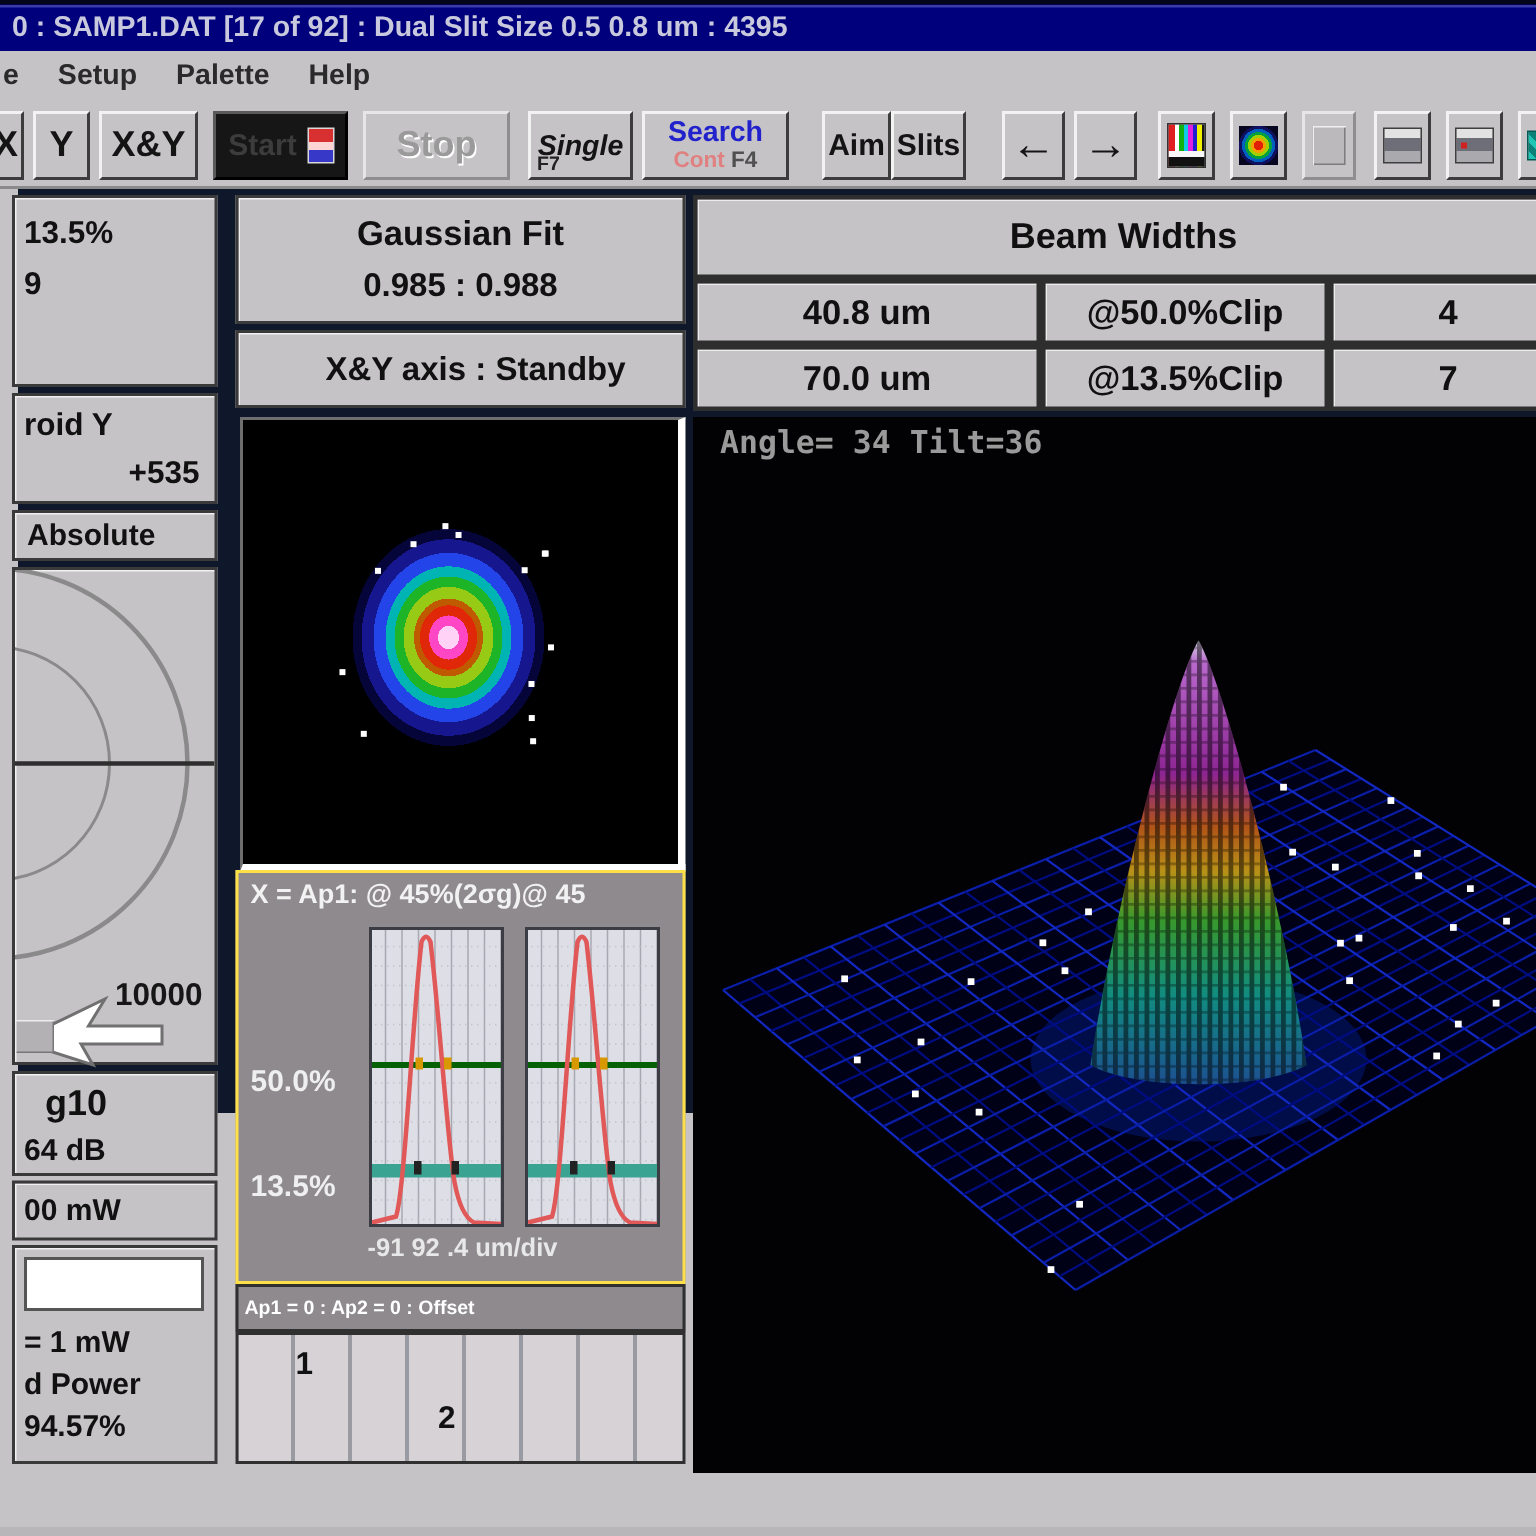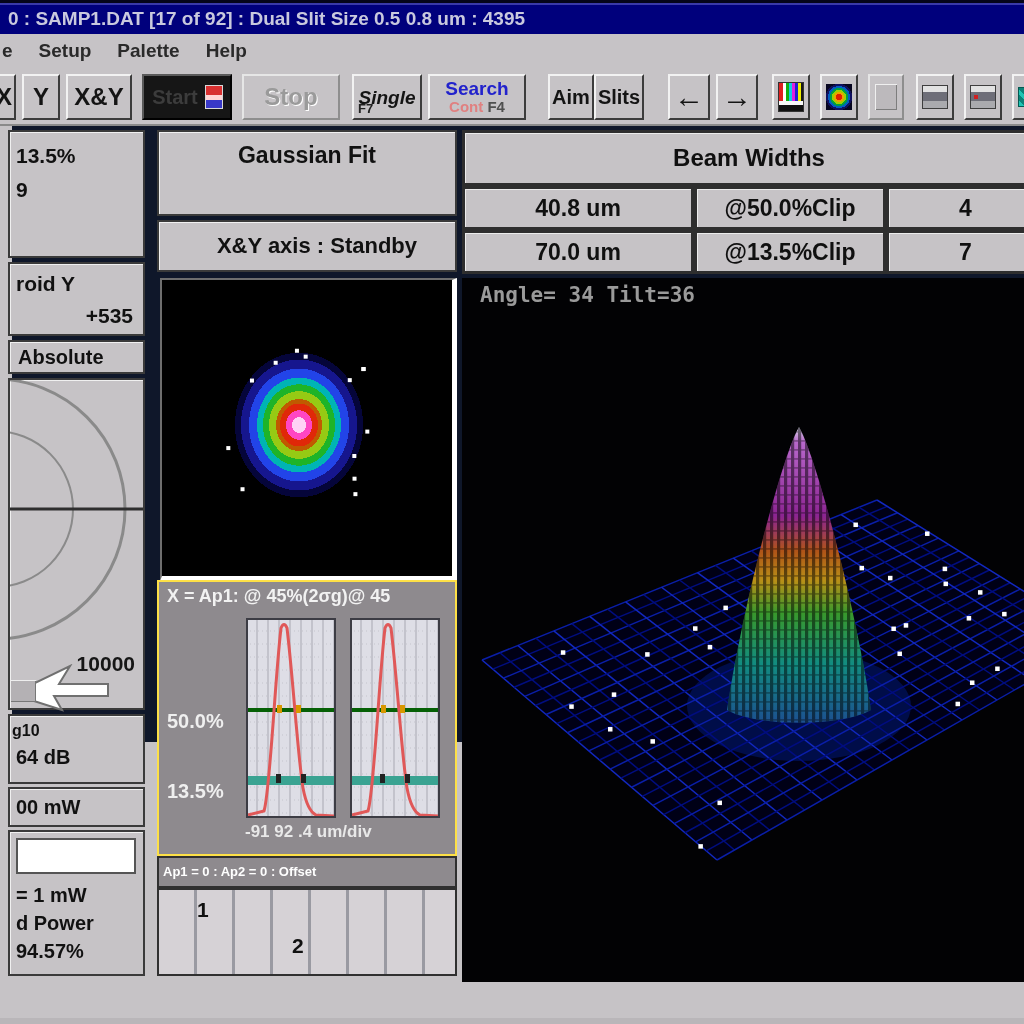--- a/index.html
+++ b/index.html
@@ -191,37 +191,38 @@
         <line x1="0" y1="129" x2="133" y2="129" stroke="#2e2e2e" stroke-width="3"></line>
       </svg>
       <span class="gauge-val">10000</span>
       <svg width="110" height="48" viewBox="0 0 110 48" style="position:absolute;left:2px;top:284px;">
         <polygon points="0,30 58,2 47,20 96,20 96,32 42,32 50,46" fill="#ffffff" stroke="#707070" stroke-width="2"></polygon>
       </svg>
       <div style="position:absolute;left:0;top:300px;width:26px;height:22px;background:#b4b1b4;box-shadow:inset 1px 1px 0 #eee,inset -1px -1px 0 #777;"></div>
     </div>
 
     <div class="panel" style="left:-4px;top:588px;width:137px;height:70px;">
-      <div class="btxt" style="font-size:16px;margin:6px 0 0 2px;">g10</div>
+      <div class="btxt" style="font-size:24px;margin:6px 0 0 20px;">g10</div>
       <div class="btxt" style="font-size:20px;margin:6px 0 0 6px;">64 dB</div>
     </div>
 
     <div class="panel" style="left:-4px;top:661px;width:137px;height:40px;display:flex;align-items:center;">
       <span class="btxt" style="font-size:20px;margin-left:6px;">00 mW</span>
     </div>
 
     <div class="panel" style="left:-4px;top:704px;width:137px;height:146px;">
       <input class="whitebox" value="" style="">
       <div class="btxt" style="font-size:20px;margin:52px 0 0 6px;">= 1 mW</div>
       <div class="btxt" style="font-size:20px;margin:5px 0 0 6px;">d Power</div>
       <div class="btxt" style="font-size:20px;margin:5px 0 0 6px;">94.57%</div>
     </div>
 
     <div class="panel" style="left:145px;top:4px;width:300px;height:86px;text-align:center;">
       <div class="btxt" style="font-size:23px;margin-top:10px;">Gaussian Fit</div>
+      <div class="btxt" style="font-size:22px;margin-top:8px;">0.985 : 0.988</div>
     </div>
 
     <div class="panel" style="left:145px;top:94px;width:300px;height:52px;display:flex;align-items:center;justify-content:center;">
       <span class="btxt" style="font-size:22px;margin-left:20px;">X&amp;Y axis : Standby</span>
     </div>
 
     <div class="beam2d">
       <div class="blob"></div>
       <svg id="beam-dots" width="290" height="296" viewBox="0 0 290 296" style="position:absolute;left:0;top:0;">
           <rect x="64.30821285526929" y="166.09034333707032" width="4" height="4" fill="#fff"></rect>

